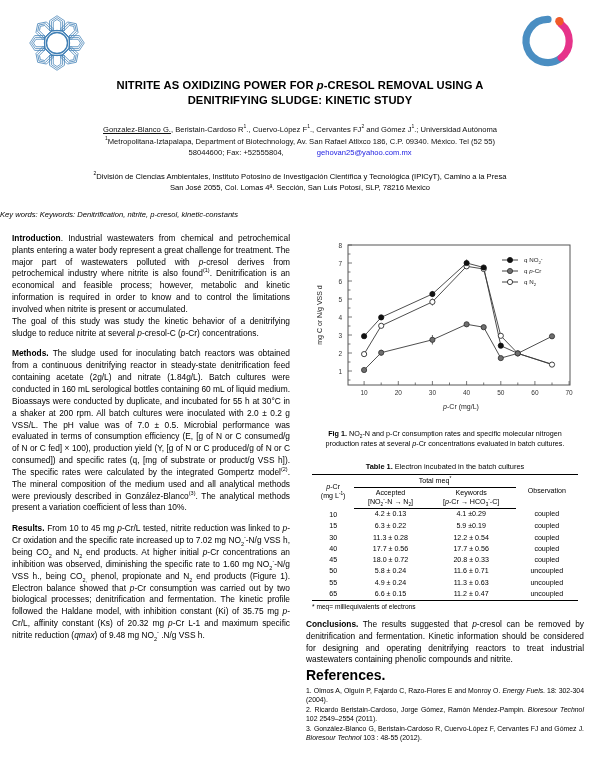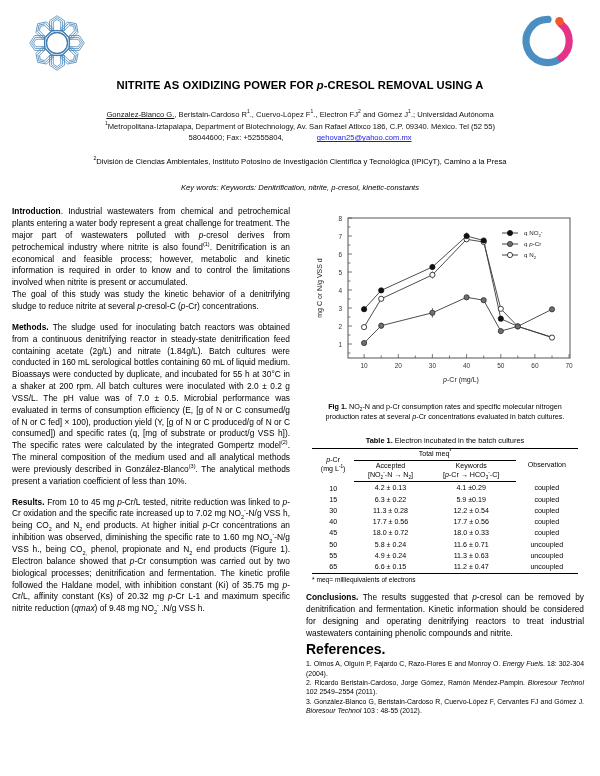--- a/index.html
+++ b/index.html
@@ -55,31 +55,29 @@
   .authors {
     text-align: center;
     font-size: 7.6px;
     line-height: 1.52;
     margin: 16px 16px 0 16px;
     color: #0f0f0f;
   }
   .authors .u { text-decoration: underline; }
   .authors a, .mail {
     color: #1a1ae0;
-    text-decoration: underline;
     padding-left: 31px;
   }
   .affil2 {
     text-align: center;
     font-size: 7.6px;
     line-height: 1.52;
     margin: 12px 22px 0 22px;
   }
   .keywords {
-    text-align: center;
     font-size: 7.6px;
     font-style: italic;
     margin-top: 16px;
   }
 
   
   .columns {
     display: flex;
     margin-top: 14px;
     padding: 0 12px;
@@ -211,30 +209,32 @@
 
     <svg class="logo-right" viewBox="0 0 100 100">
       <path d="M50 14 A36 36 0 1 0 72 78" fill="none" stroke="#4a8ec2" stroke-width="12" stroke-linecap="round"></path>
       <path d="M72 22 A36 36 0 0 1 72 78" fill="none" stroke="#e6338a" stroke-width="12" stroke-linecap="round"></path>
       <circle cx="69" cy="17" r="7" fill="#f05a28"></circle>
     </svg>
   </div>
 
   <div class="title">
     <span>NITRITE AS OXIDIZING POWER FOR </span><span class="it">p</span><span>-CRESOL REMOVAL USING A</span><br>
+    <span>DENITRIFYING SLUDGE: KINETIC STUDY</span>
   </div>
 
   <div class="authors">
-    <span class="u">Gonzalez-Blanco G.</span><span>, Beristain-Cardoso R</span><sup>1</sup><span>., Cuervo-López F</span><sup>1</sup><span>., Electron FJ</span><sup>2</sup><span> and Gómez J</span><sup>1</sup><span>.; Universidad Autónoma</span><br>
+    <span class="u">Gonzalez-Blanco G.</span><span>, Beristain-Cardoso R</span><sup>1</sup><span>., Cuervo-López F</span><sup>1</sup><span>., Cervantes FJ</span><sup>2</sup><span> and Gómez J</span><sup>1</sup><span>.; Universidad Autónoma</span><br>
     <sup>1</sup><span>Metropolitana-Iztapalapa, Department of Biotechnology, Av. San Rafael Atlixco 186, C.P. 09340. México. Tel (52 55)</span><br>
     <span>58044600; Fax: +52555804, </span><span class="mail">gehovan25@yahoo.com.mx</span>
   </div>
 
   <div class="affil2">
     <sup>2</sup><span>División de Ciencias Ambientales, Instituto Potosino de Investigación Científica y Tecnológica (IPICyT), Camino a la Presa</span><br>
+    <span>San José 2055, Col. Lomas 4ª. Sección, San Luis Potosí, SLP, 78216 Mexico</span>
   </div>
 
   <div class="keywords">Key words: Keywords: Denitrification, nitrite, p-cresol, kinetic-constants</div>
 
   <div class="columns">
 
     <div class="col">
 
       <p><span class="lead">Introduction</span><span>. Industrial wastewaters from chemical and petrochemical plants entering a water body represent a great challenge for treatment. The major part of wastewaters polluted with </span><span class="it">p</span><span>-cresol derives from petrochemical industry where nitrite is also found</span><sup>(1)</sup><span>. Denitrification is an economical and feasible process; however, metabolic and kinetic information is required in order to know and to control the limitations involved when nitrite is present or accumulated.</span></p>
 
@@ -426,21 +426,21 @@
             </tr>
             <tr>
               <td>40</td>
               <td>17.7 ± 0.56</td>
               <td>17.7 ± 0.56</td>
               <td>coupled</td>
             </tr>
             <tr>
               <td>45</td>
               <td>18.0 ± 0.72</td>
-              <td>18.0 ± 0.33</td>
+              <td>20.8 ± 0.33</td>
               <td>coupled</td>
             </tr>
             <tr>
               <td>50</td>
               <td>5.8 ± 0.24</td>
               <td>11.6 ± 0.71</td>
               <td>uncoupled</td>
             </tr>
             <tr>
               <td>55</td>

